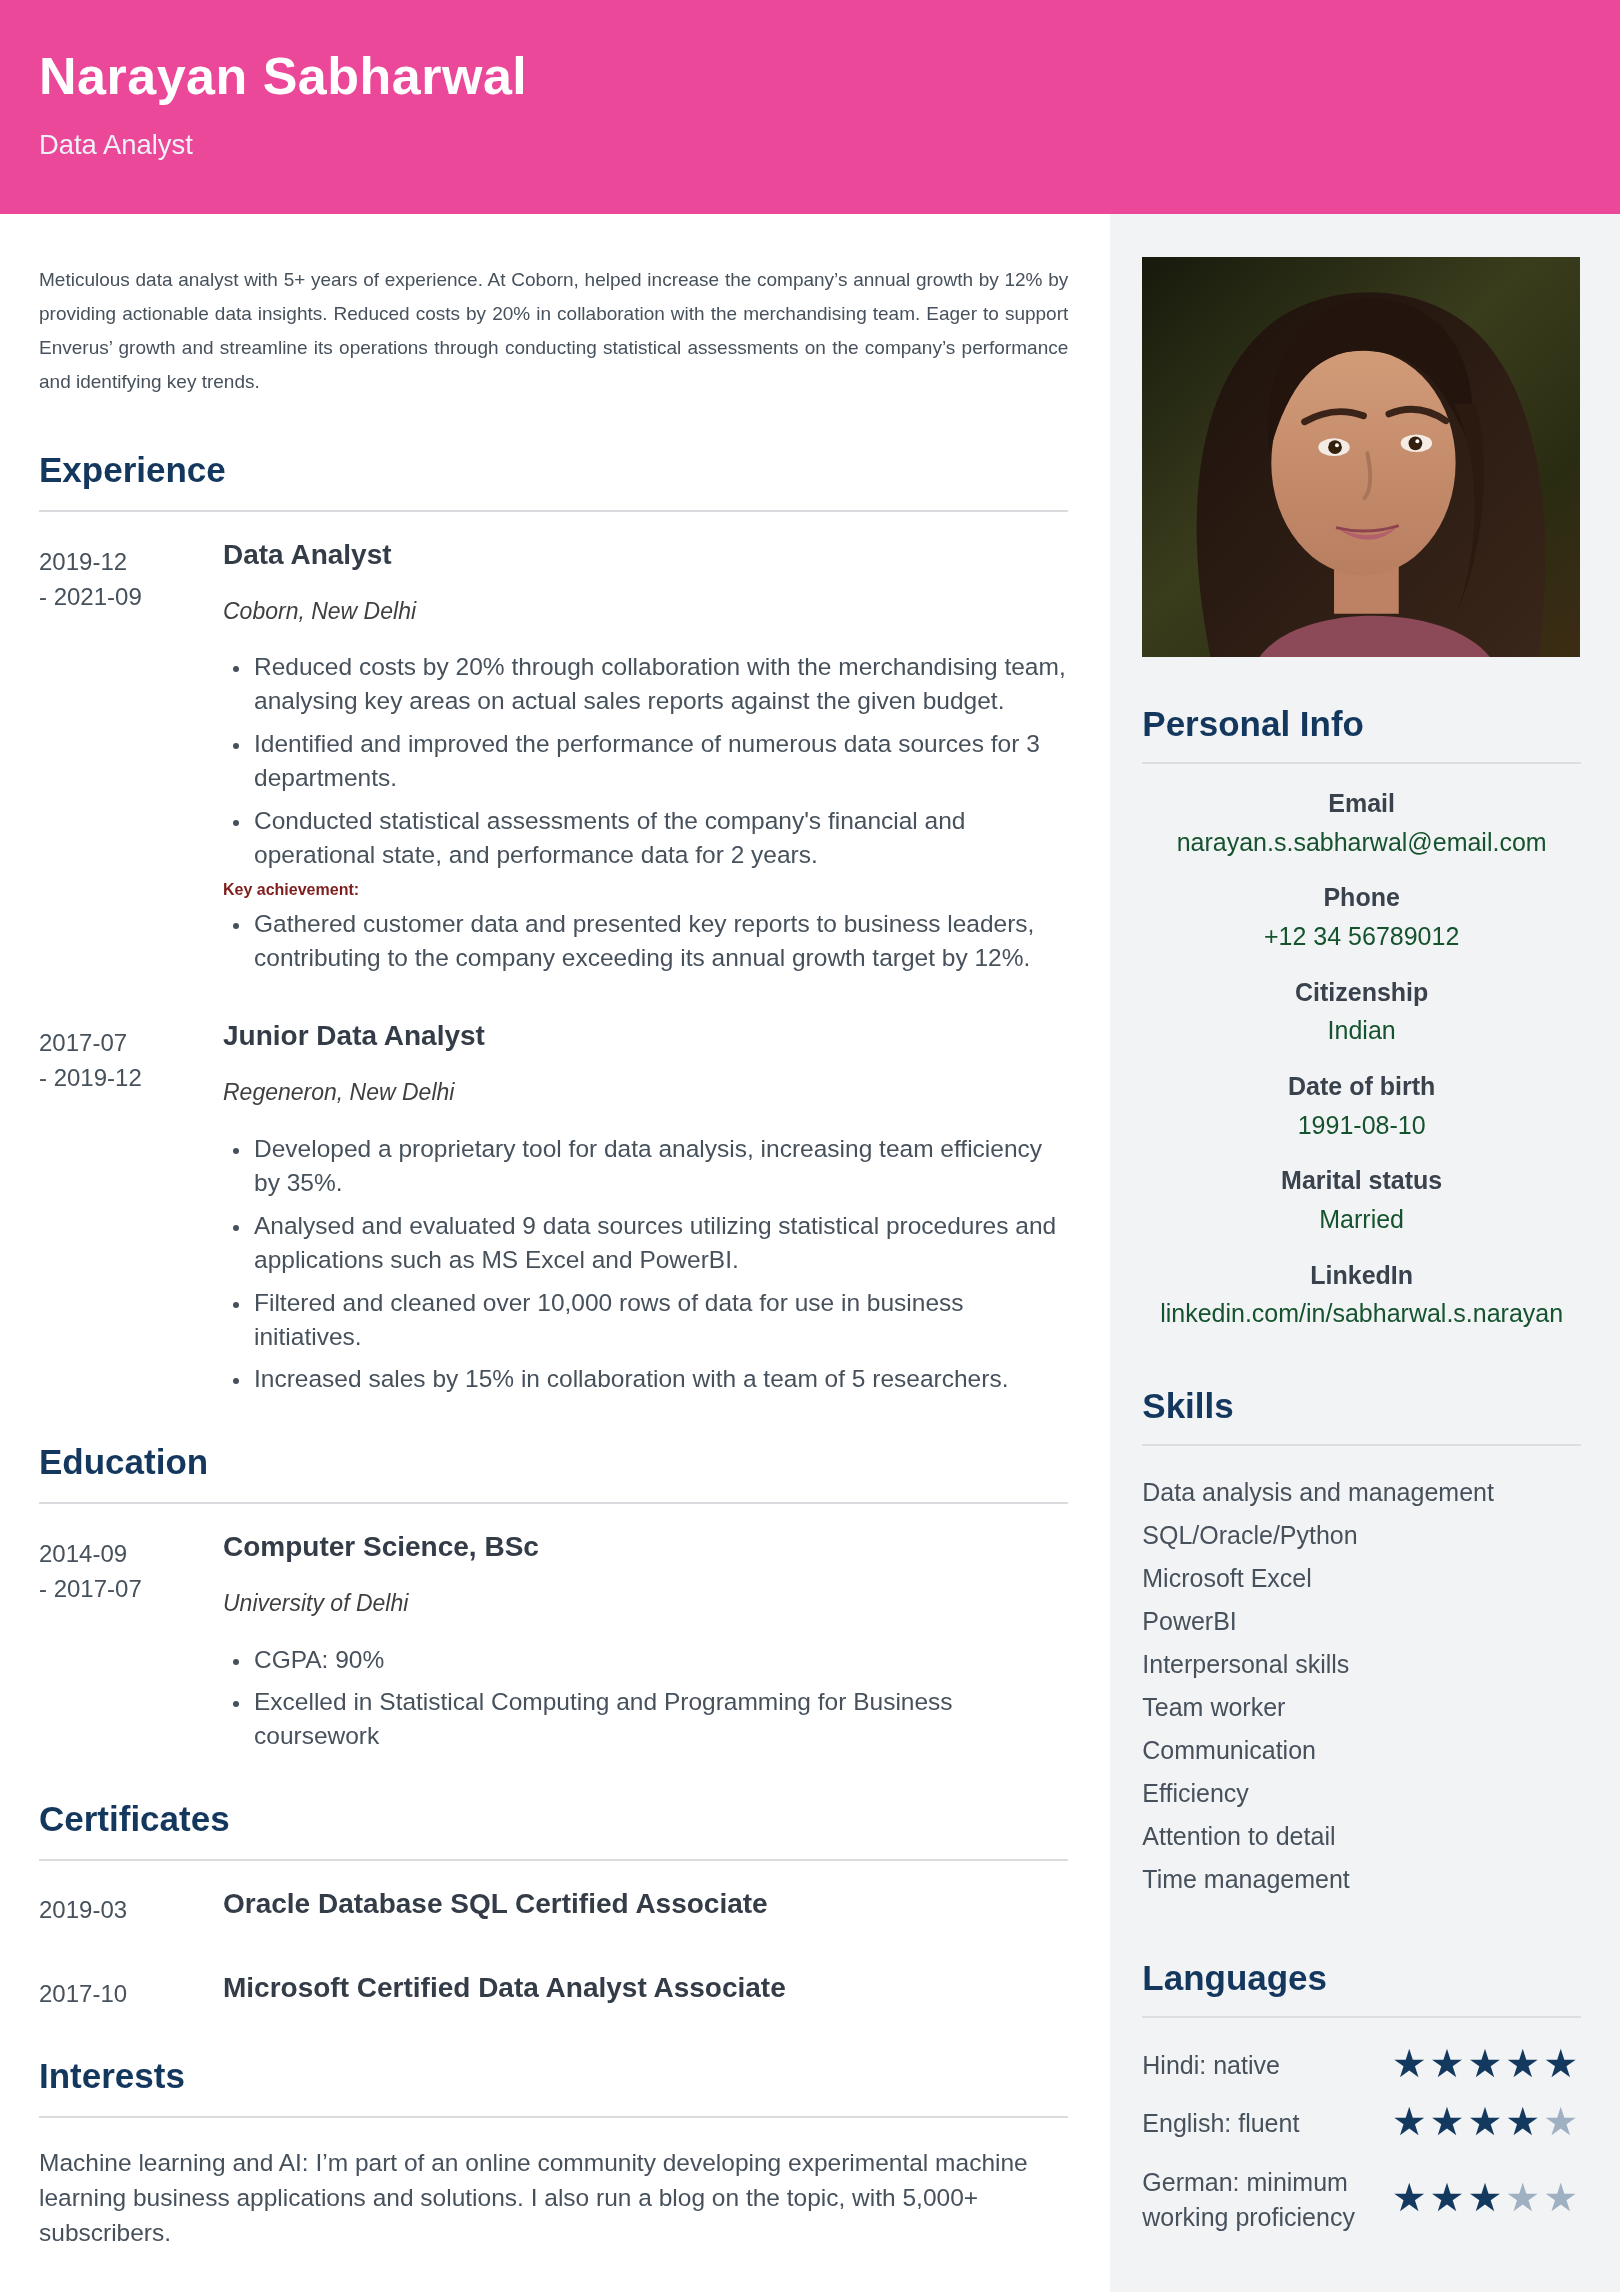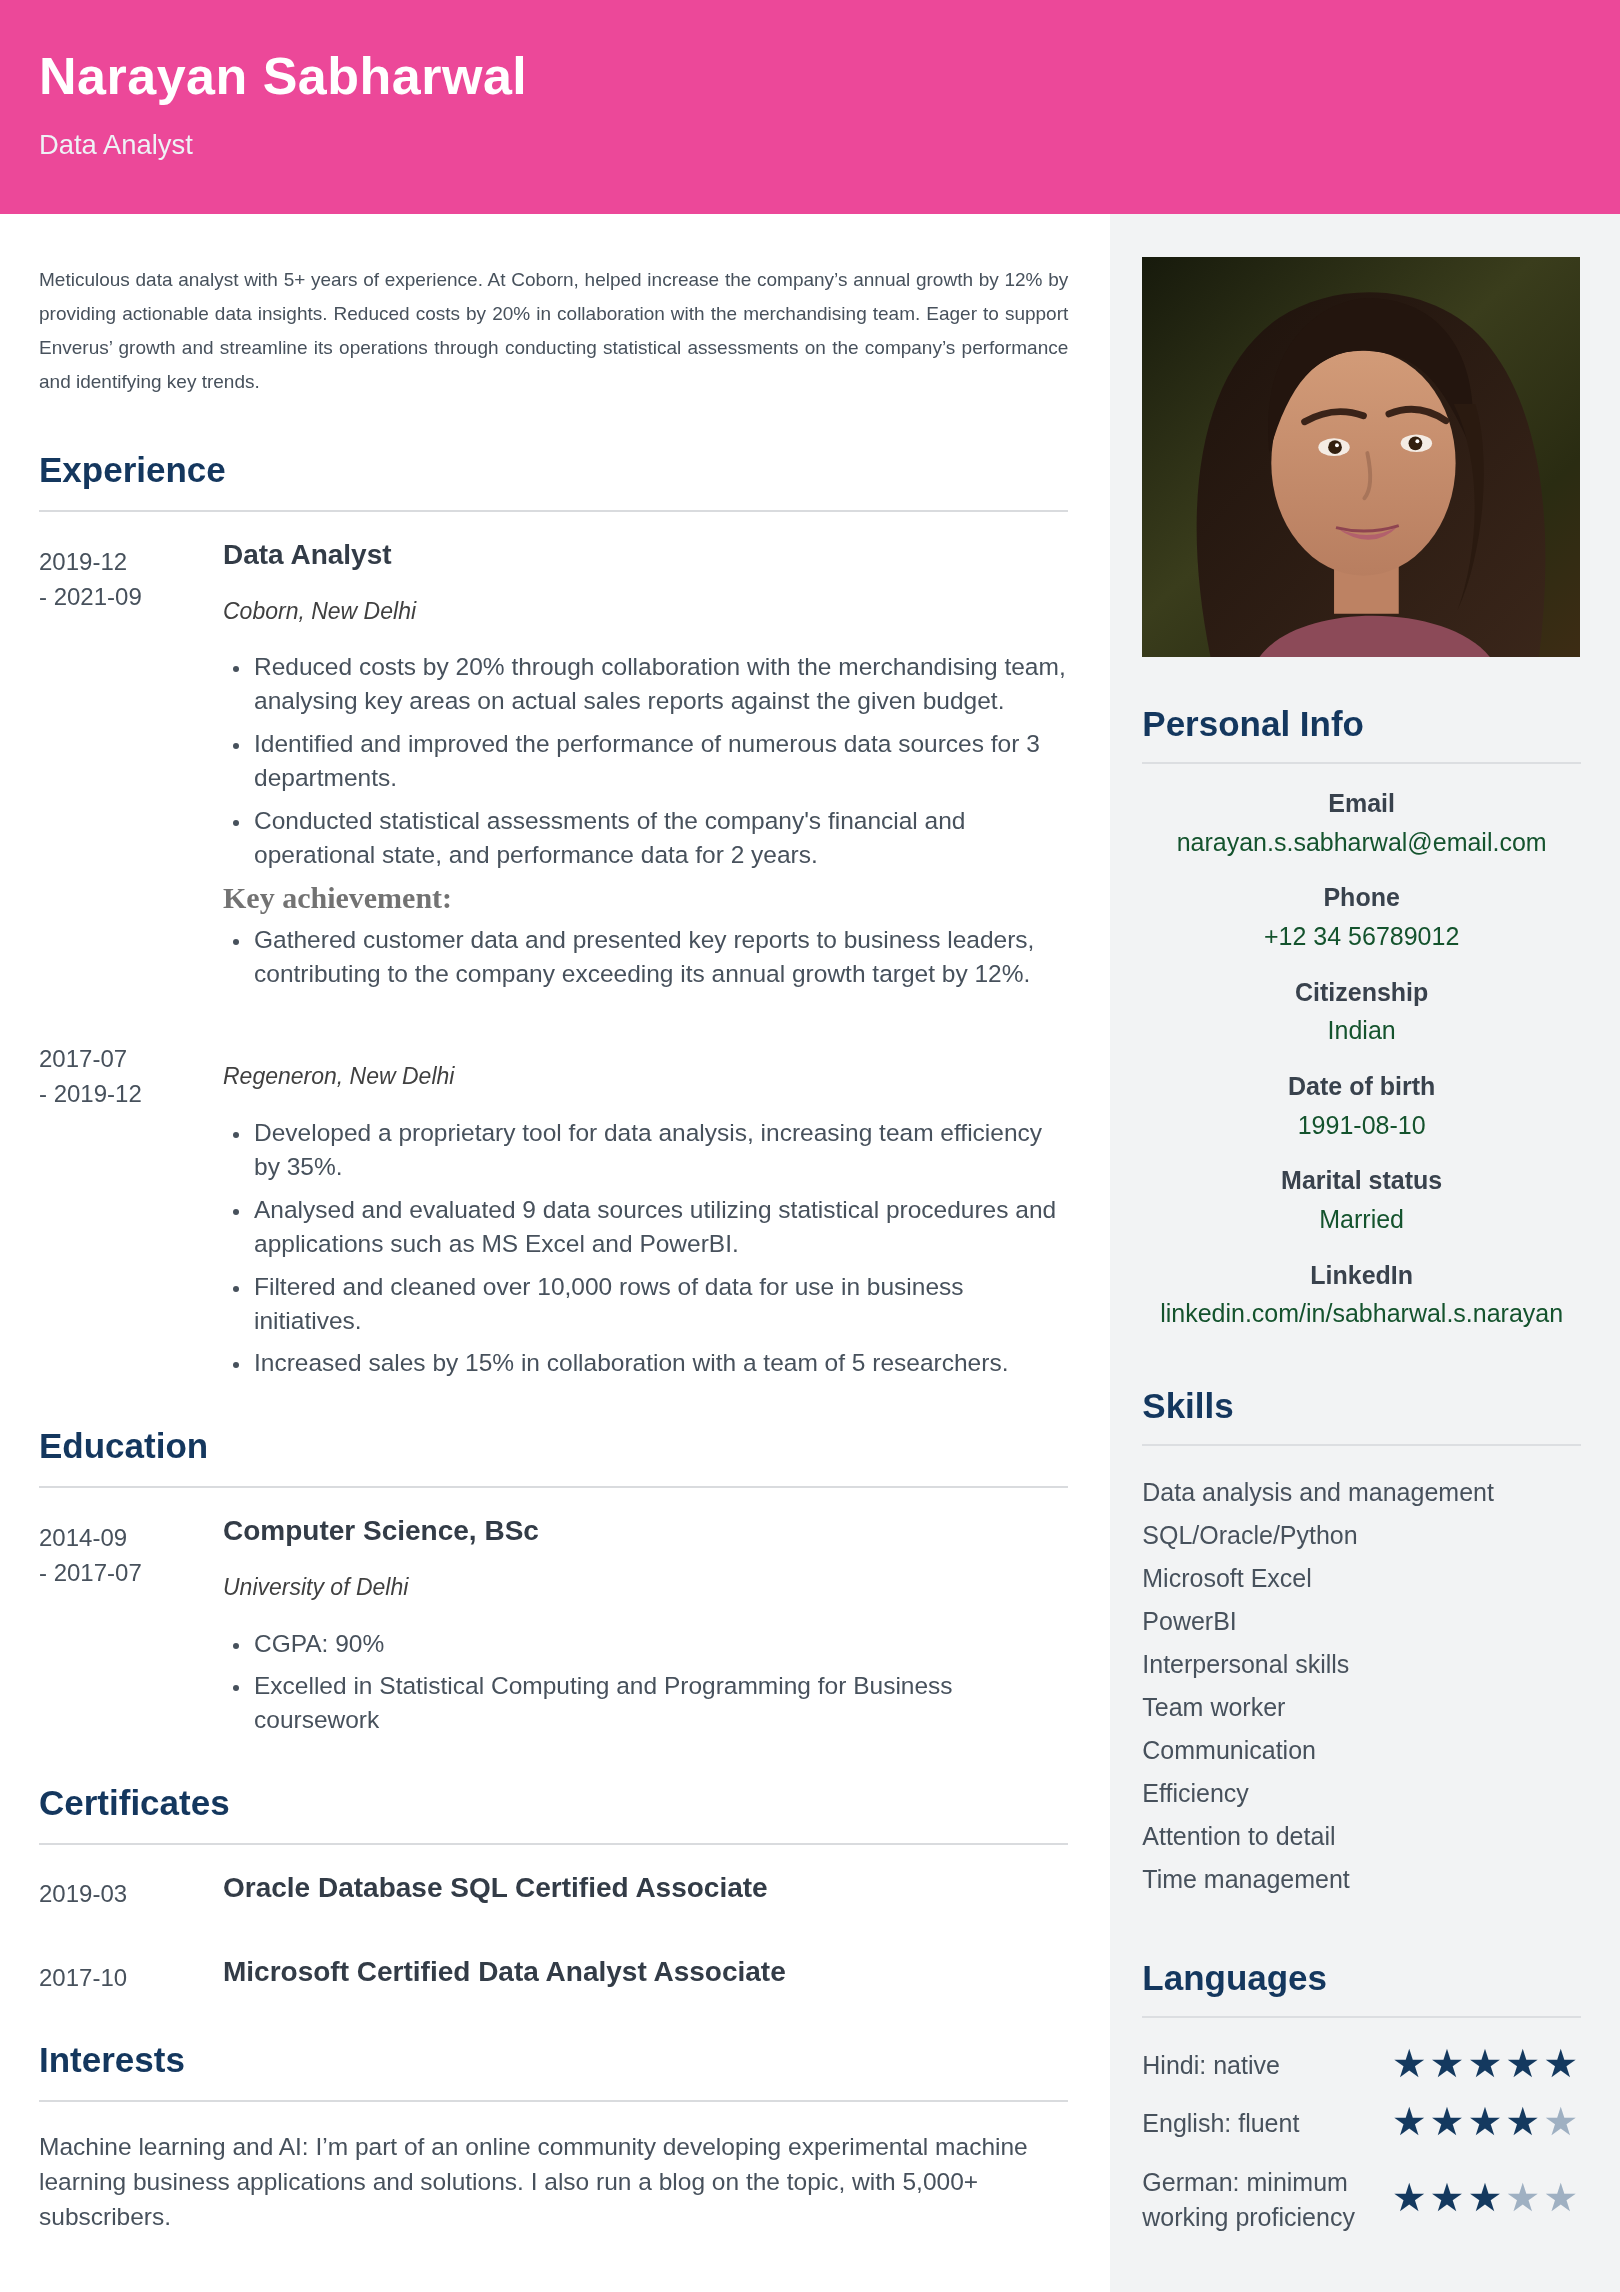--- a/index.html
+++ b/index.html
@@ -24,21 +24,21 @@
   .main-rule { border:none; border-bottom:2px solid #d9dbde; margin:19.6px 0 27.4px 0; }
 
   .entry { display:flex; margin-bottom:37px; }
   .entry-dates { width:184px; flex:0 0 184px; font-size:24px; color:#47515c; line-height:35px; padding-top:4.9px; }
   .entry-content { flex:1; }
   .entry-title { font-size:28px; font-weight:bold; color:#333c47; }
   .entry-company { font-size:23px; font-style:italic; color:#404040; margin-top:27px; }
   .bullets { margin:25.5px 0 0 29px; }
   .bullets li { font-size:24.5px; line-height:34px; color:#47515c; margin-bottom:8.8px; padding-left:2px; }
   .bullets li::marker { color:#47515c; font-size:20.6px; }
-  .key-label { font-size:30px; font-weight:bold; color:#737373; margin-top:3.9px;font-family:Liberation Serif, serif; }
+  .key-label { font-size:16px; font-weight:bold; color:#7f1d1d; margin-top:3.9px; }
   .bullets.after-key { margin-top:7.8px; }
 
   .cert-entry { display:flex; margin-bottom:45px; }
   .cert-entry .entry-dates { padding-top:3.9px; }
   .interests-text { font-size:24.5px; line-height:35px; color:#47515c; margin-top:2px; }
 
   
   .photo-wrap { width:438px; height:400px; margin-bottom:47px; overflow:hidden; }
   .photo-wrap svg { display:block; width:100%; height:100%; }
   .side-heading { font-size:35px; font-weight:bold; color:#14375e; }
@@ -95,20 +95,21 @@
                   <li>Gathered customer data and presented key reports to business leaders, contributing to the company exceeding its annual growth target by 12%.</li>
                 </ul>
               </div>
             </div>
             <div class="entry">
               <div class="entry-dates">
                 <div>2017-07</div>
                 <div>- 2019-12</div>
               </div>
               <div class="entry-content">
+                <div class="entry-title">Junior Data Analyst</div>
                 <div class="entry-company">Regeneron, New Delhi</div>
                 <ul class="bullets">
                   <li>Developed a proprietary tool for data analysis, increasing team efficiency by 35%.</li>
                   <li>Analysed and evaluated 9 data sources utilizing statistical procedures and applications such as MS Excel and PowerBI.</li>
                   <li>Filtered and cleaned over 10,000 rows of data for use in business initiatives.</li>
                   <li>Increased sales by 15% in collaboration with a team of 5 researchers.</li>
                 </ul>
               </div>
             </div>
           </div>

